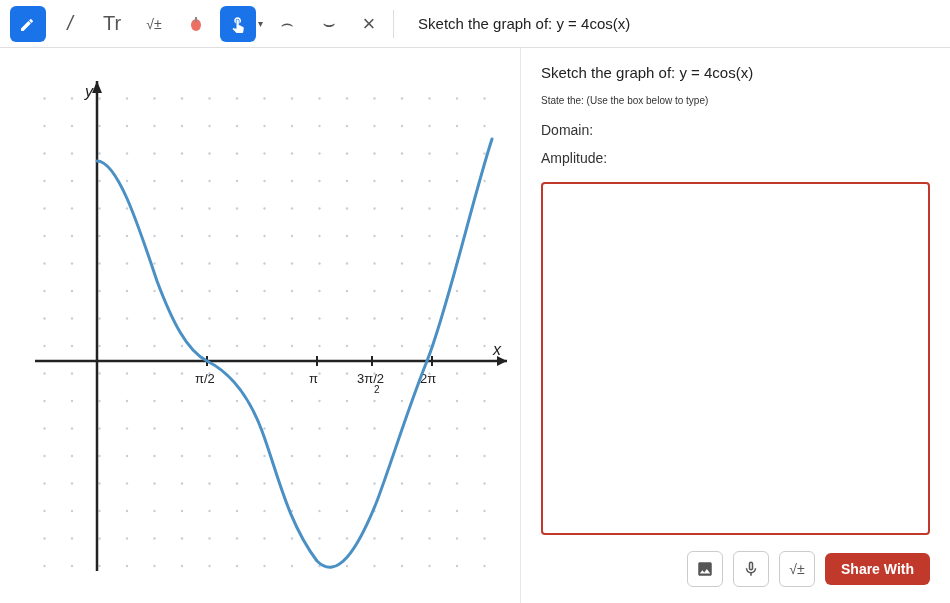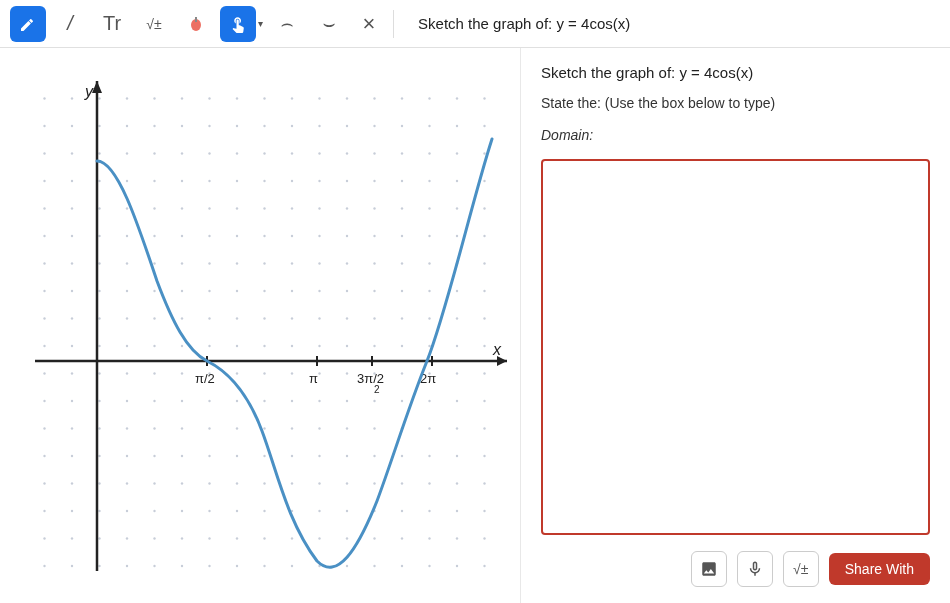--- a/index.html
+++ b/index.html
@@ -95,29 +95,28 @@
       gap: 10px;
       border-left: 1px solid #e8e8e8;
     }
 
     .problem-title {
       font-size: 15px;
       color: #222;
       margin-bottom: 4px;
     }
     .state-instruction {
-      font-size: 14px;
+      font-size: 10px;
       color: #333;
       margin-bottom: 6px;
     }
     .property-label {
       font-size: 14px;
       color: #333;
       margin-bottom: 2px;
-      font-style: italic;
     }
 
     .text-box-area {
       flex: 1;
       border: 2px solid #c0392b;
       border-radius: 4px;
       min-height: 80px;
       margin-top: 4px;
     }
 
@@ -143,21 +142,21 @@
       color: #555;
     }
     .share-btn {
       background: #c0392b;
       color: #fff;
       border: none;
       border-radius: 6px;
       padding: 8px 16px;
       font-size: 14px;
       cursor: pointer;
-      font-weight: 400;
+      font-weight: 700;
     }
 
     
     .graph-container {
       position: relative;
       width: 490px;
       height: 510px;
       background: #fff;
     }
   </style>
@@ -264,20 +263,21 @@
           C 430,240 455,130 475,68
         " fill="none" stroke="#4a90c4" stroke-width="3" stroke-linecap="round"></path>
       </svg>
     </div>
   </div>
 
   <div class="right-panel">
     <div class="problem-title">Sketch the graph of: y = 4cos(x)</div>
     <div class="state-instruction">State the:  (Use the box below to type)</div>
     <div class="property-label">Domain:</div>
+    <div class="property-label">Amplitude:</div>
     <div class="text-box-area" contenteditable="true" style=""></div>
     <div class="bottom-bar">
       <button class="bottom-icon-btn" title="Image">
         <svg width="18" height="18" viewBox="0 0 24 24" fill="#555">
           <path d="M21 19V5c0-1.1-.9-2-2-2H5c-1.1 0-2 .9-2 2v14c0 1.1.9 2 2 2h14c1.1 0 2-.9 2-2zM8.5 13.5l2.5 3.01L14.5 12l4.5 6H5l3.5-4.5z"></path>
         </svg>
       </button>
       <button class="bottom-icon-btn" title="Microphone">
         <svg width="18" height="18" viewBox="0 0 24 24" fill="#555">
           <path d="M12 14c1.66 0 3-1.34 3-3V5c0-1.66-1.34-3-3-3S9 3.34 9 5v6c0 1.66 1.34 3 3 3zm-1-9c0-.55.45-1 1-1s1 .45 1 1v6c0 .55-.45 1-1 1s-1-.45-1-1V5zm6 6c0 2.76-2.24 5-5 5s-5-2.24-5-5H5c0 3.53 2.61 6.43 6 6.92V21h2v-3.08c3.39-.49 6-3.39 6-6.92h-2z"></path>

